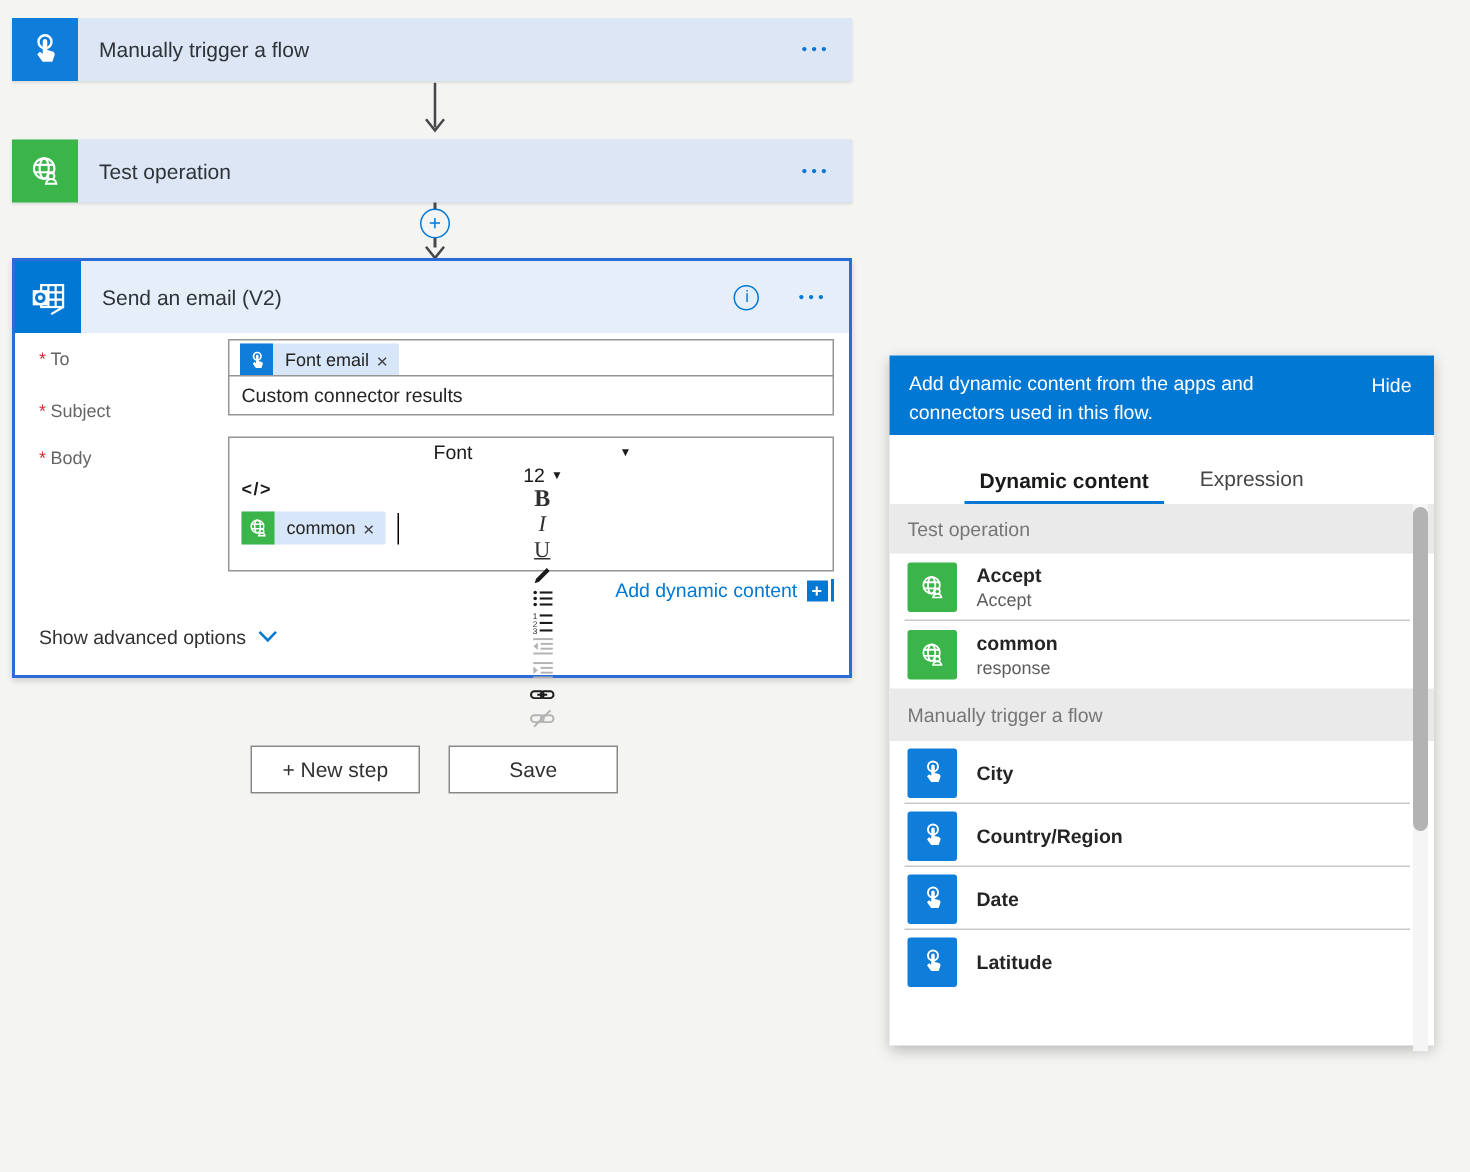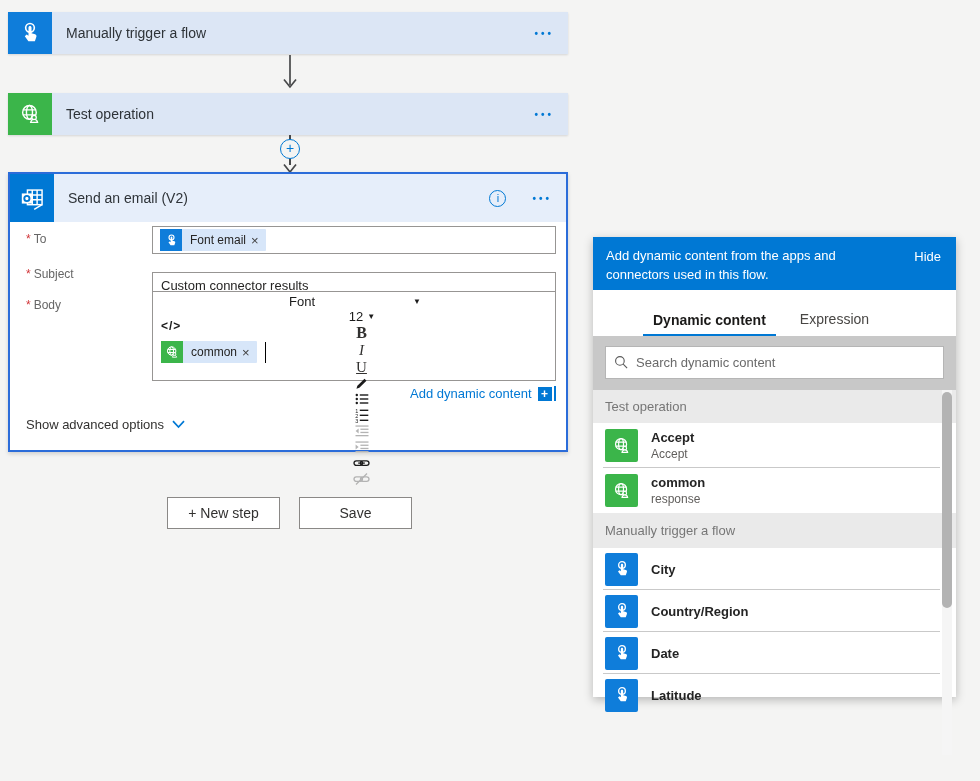--- a/index.html
+++ b/index.html
@@ -44,21 +44,21 @@
     margin-right: 26px; cursor: pointer;
   }
   .field-label { position: absolute; left: 16px; font-size: 12px; color: #666; }
   .req { color: #d13438; margin-right: 3px; }
   .field-box { position: absolute; left: 142px; right: 10px; border: 1px solid #979593; background: #fff; }
   .to-box { top: 52px; height: 28px; display: flex; align-items: center; padding-left: 7px; }
   .pill { display: inline-flex; align-items: center; background: #d7e6f9; height: 22px; border-radius: 1px; cursor: pointer; }
   .pill-icon { width: 22px; height: 22px; display: flex; align-items: center; justify-content: center; flex: none; }
   .pill-text { font-size: 12px; color: #252423; padding: 0 5px 0 8px; }
   .pill-x { font-size: 13px; color: #404040; padding-right: 7px; cursor: pointer; }
-  .subject-box { top: 98px; height: 27px; }
+  .subject-box { top: 76px; height: 27px; }
   .subject-input { width: 100%; height: 100%; border: 0; outline: none; padding: 0 8px; font-size: 13px; color: #252423; font-family: "Liberation Sans", sans-serif; background: transparent; }
   .body-box { top: 117px; height: 90px; }
   .rte-toolbar { display: flex; align-items: center; height: 26px; padding: 2px 6px 0 8px; flex-direction: column; }
   .font-dd { width: 132px; display: flex; align-items: center; justify-content: space-between; font-size: 13px; color: #1b1b1b; cursor: pointer; }
   .size-dd { display: flex; align-items: center; gap: 4px; font-size: 13px; color: #1b1b1b; margin-left: 14px; cursor: pointer; }
   .caret { font-size: 8px; color: #1b1b1b; }
   .tbtn { margin-left: 13px; cursor: pointer; display: flex; align-items: center; height: 18px; }
   .tb-b { font-family: "Liberation Serif", serif; font-weight: bold; font-size: 16px; }
   .tb-i { font-family: "Liberation Serif", serif; font-style: italic; font-size: 15px; }
   .tb-u { font-family: "Liberation Serif", serif; font-size: 15px; text-decoration: underline; }
@@ -327,29 +327,20 @@
   <div class="panel-header">
     <span>Add dynamic content from the apps and connectors used in this flow.</span>
     <span class="hide-btn">Hide</span>
   </div>
 
   <div class="tabs">
     <div class="tab active">Dynamic content</div>
     <div class="tab">Expression</div>
   </div>
 
-  <div class="search-band">
-    <div class="search-box">
-      <svg width="15" height="15" viewBox="0 0 16 16">
-          <circle cx="6.3" cy="6.3" r="4.6" fill="none" stroke="#5a5a5a" stroke-width="1.2"></circle>
-          <line x1="9.8" y1="9.8" x2="14" y2="14" stroke="#5a5a5a" stroke-width="1.2"></line>
-        </svg>
-      <input class="search-input" placeholder="Search dynamic content" style="">
-    </div>
-  </div>
 
   <div class="panel-list">
     <div class="section-header">Test operation</div>
 
     <div class="list-item two-line divided">
       <span class="item-icon green-bg">
         <svg width="21" height="21" viewBox="0 0 24 24">
             <g fill="none" stroke="#fff" stroke-width="1.4">
               <circle cx="11.5" cy="10.5" r="6.3"></circle>
               <ellipse cx="11.5" cy="10.5" rx="2.8" ry="6.3"></ellipse>

